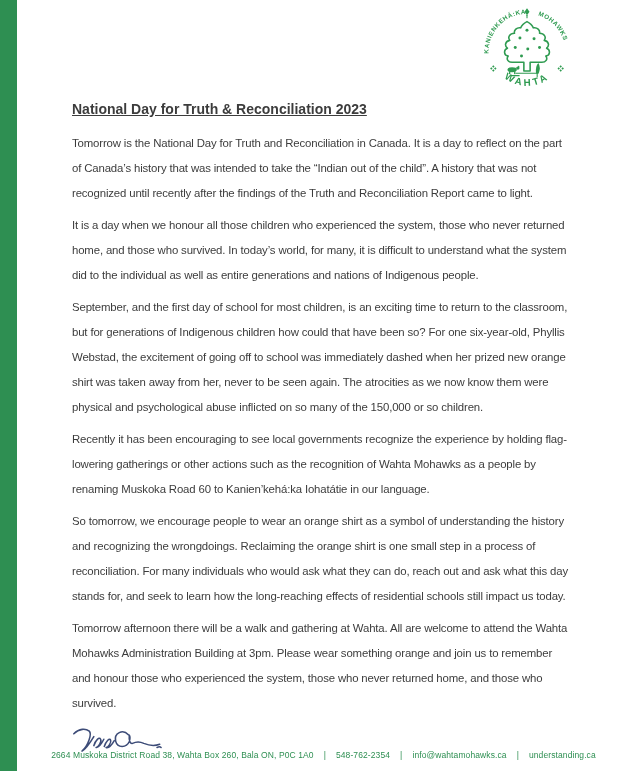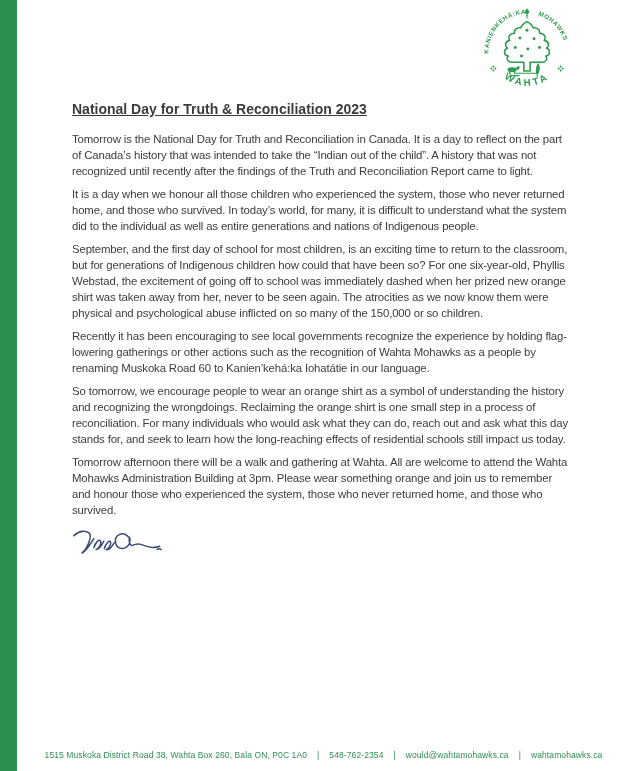--- a/index.html
+++ b/index.html
@@ -31,21 +31,21 @@
   }
   .doc-title {
     margin:0 0 14px 0;
     font-size:14px; font-weight:bold;
     text-decoration:underline;
     color:var(--text,#3c3c3c);
   }
   .content p {
     margin:0 0 7px 0;
     font-size:11.4px;
-    line-height:16px;
+    line-height:25px;
     letter-spacing:-0.15px;
   }
   .signoff { margin-top:9px !important; }
   .signature-wrap { margin-top:3px; height:38px; }
   .sig-stroke { stroke:var(--ink,#3D4C78); fill:none; stroke-width:1.7; stroke-linecap:round; stroke-linejoin:round; }
   .footer {
     position:absolute; left:17px; right:0; bottom:11px;
     text-align:center;
     font-size:8.5px;
     letter-spacing:0.1px;
@@ -140,16 +140,16 @@
           M24,24 C26,18 30,14 31.5,17 C33,20 28.5,26 26.5,26 C29.5,26.5 33,21 35,17
           M35.5,25 C37.5,19 41.5,15 42.5,18 C43.5,21 39.5,26 37.5,26 C40.5,27 44.5,22 46.5,18.5"></path>
         <path class="sig-stroke" d="M62,12 C56,5.5 46,10 48,19 C50,27 60,26.5 63,19.5 C64,16.5 64,14 63,12.5
           C62.5,18 64,22.5 66.5,21.5 C70.5,19.5 75,19.5 79,21.5 C85,24 91,24.5 96.5,22.5
           M93.5,26 C95.5,25 97,25 98,26"></path>
       </svg>
     </div>
   </div>
 
   <div class="footer">
-    <span>1515 Muskoka District Road 38, Wahta Box 260, Bala ON, P0C 1A0</span><span class="sep">|</span><span>548-762-2354</span><span class="sep">|</span><span>would@wahtamohawks.ca</span><span class="sep">|</span><span>wahtamohawks.ca</span>
+    <span>2664 Muskoka District Road 38, Wahta Box 260, Bala ON, P0C 1A0</span><span class="sep">|</span><span>548-762-2354</span><span class="sep">|</span><span>info@wahtamohawks.ca</span><span class="sep">|</span><span>understanding.ca</span>
   </div>
 
 </div>
 
 </body></html>

